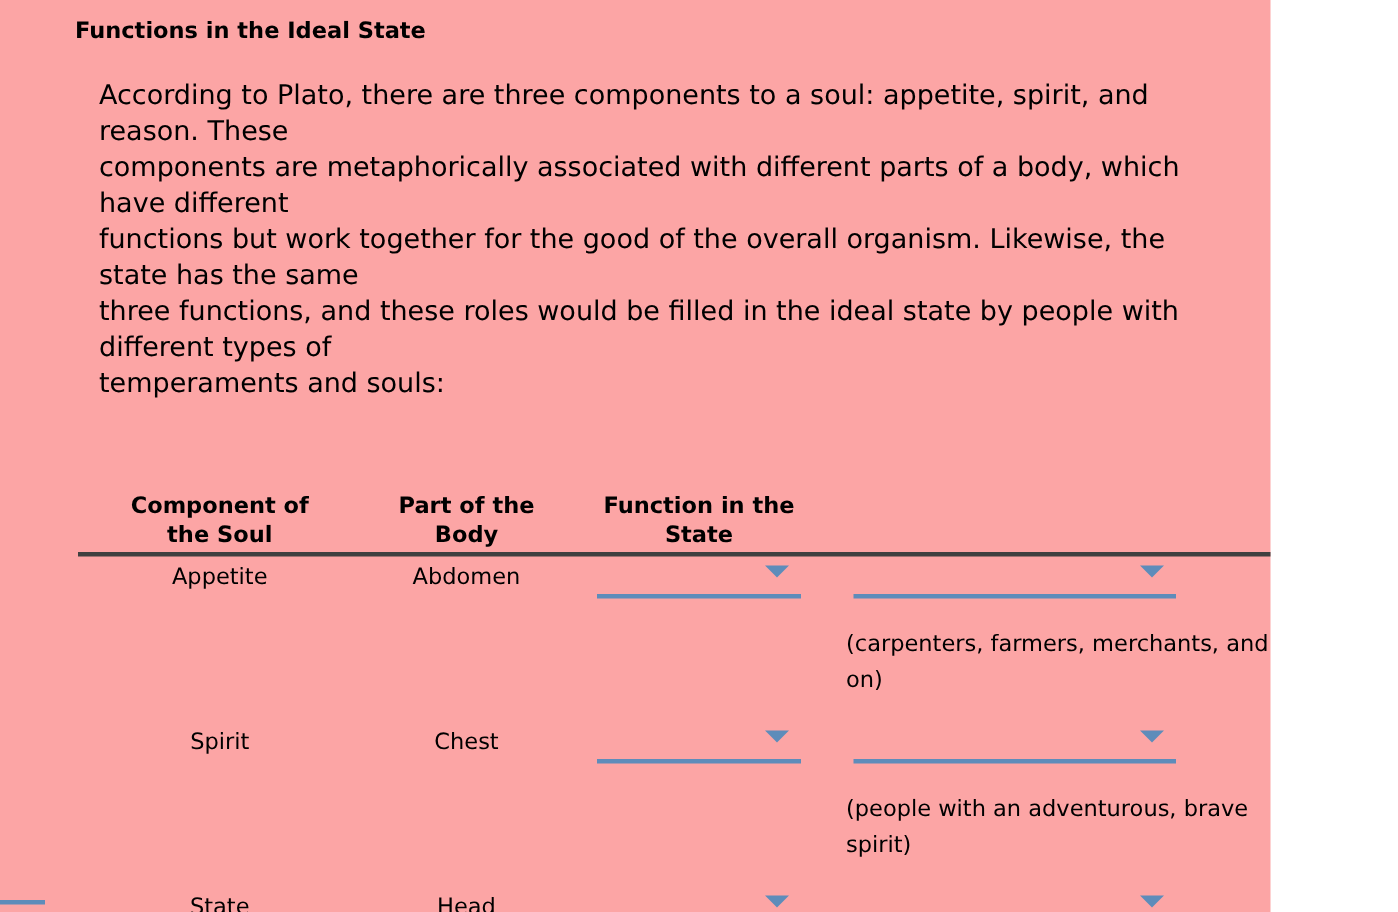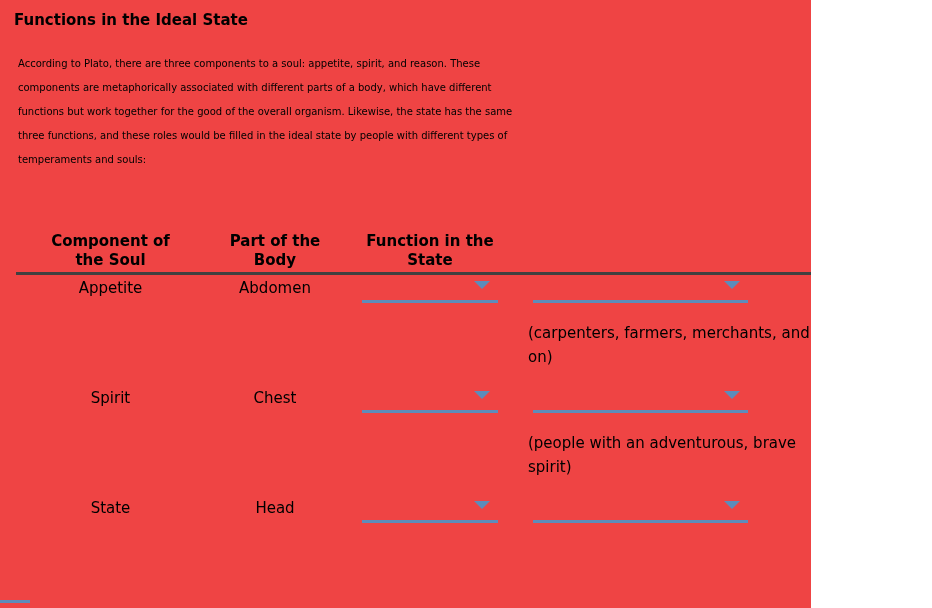--- a/index.html
+++ b/index.html
@@ -7,35 +7,36 @@
     padding: 0;
     background: #ffffff;
     color: #000000;
     font-family: "DejaVu Sans", "Liberation Sans", sans-serif;
   }
   .page {
     position: relative;
     width: 811px;
     height: 608px;
     overflow: hidden;
-    background: #ef4444;
+    background: #fca5a5;
+    padding-left: 36px;
   }
   .content {
     padding: 11px 12px 0 14px;
   }
   .title {
     font-size: 15px;
     font-weight: bold;
     line-height: 18px;
     margin: 0 0 23px 0;
   }
   .intro {
-    font-size: 10px;
+    font-size: 18px;
     line-height: 24px;
-    margin: 4px;
+    margin: 16px;
     white-space: pre-line;
   }
   .ptable {
     margin: 60px 0 0 2px;
     width: 904px;
   }
   .hrow, .drow, .hintrow {
     display: grid;
     grid-template-columns: 189px 140px 170px 405px;
   }

